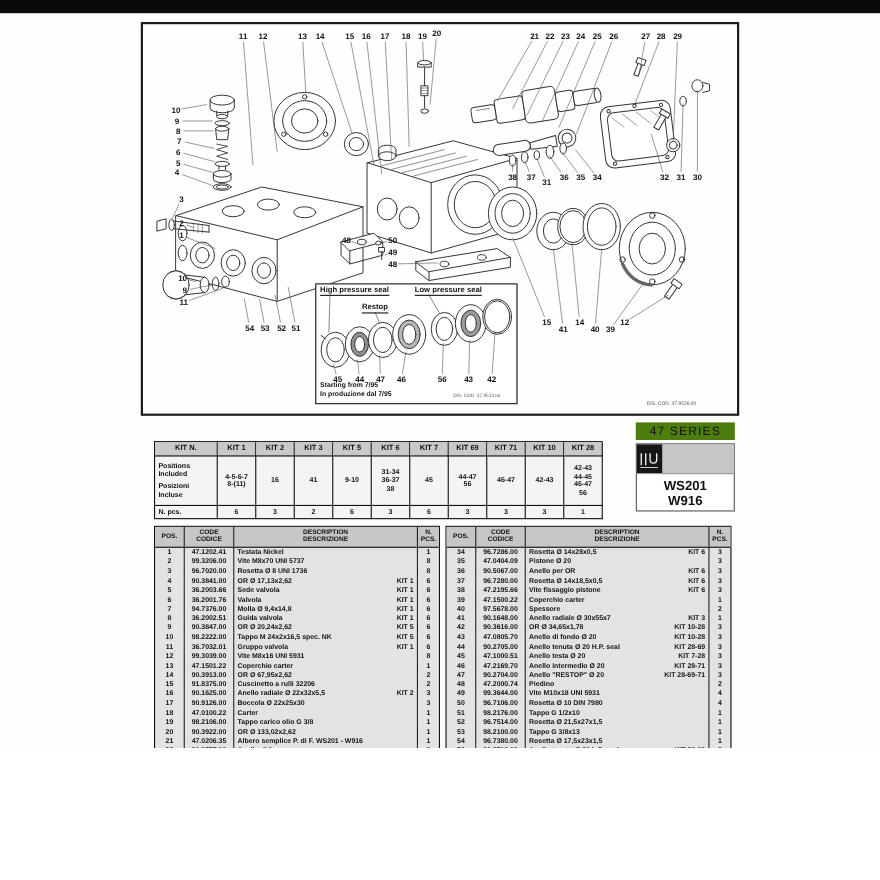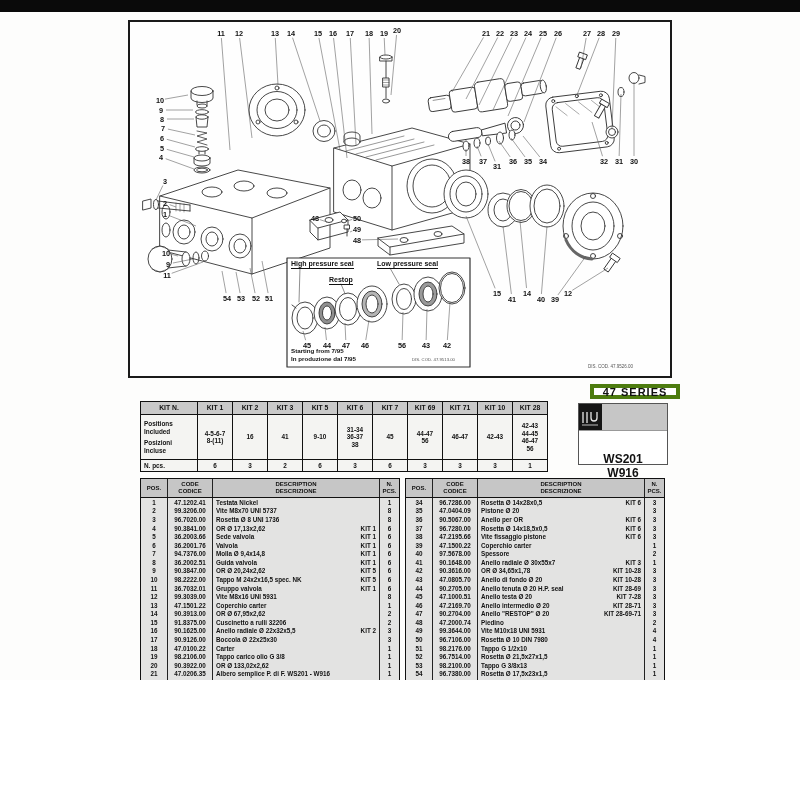--- a/index.html
+++ b/index.html
@@ -6,28 +6,28 @@
   .stage{position:relative;width:800px;height:680px;background:#fdfdfc;overflow:hidden;
          font-family:"Liberation Sans",sans-serif;color:#111;}
   .bar{position:absolute;background:#0a0a0a;}
   
   .diagram-box{position:absolute;left:128px;top:20px;width:544px;height:358px;
                border:2px solid #1a1a1a;background:#fefefe;box-sizing:border-box;}
   .ov{position:absolute;font-weight:bold;color:#111;white-space:nowrap;}
   .ul{border-bottom:1px solid #111;padding-bottom:1px;}
   .code-txt{font-weight:normal;color:#555;}
   
-  .series-box{position:absolute;left:578px;top:384px;width:90px;height:15px;border:4px solid #4d7c0f;
+  .series-box{position:absolute;left:578px;top:384px;width:90px;height:15px;border:8px solid #4d7c0f;
               background:#fff;display:flex;align-items:center;justify-content:center;
-              font-size:11px;font-weight:bold;letter-spacing:1px;box-sizing:border-box;margin-left:12px;}
+              font-size:11px;font-weight:normal;letter-spacing:1px;box-sizing:border-box;}
   .model-box{position:absolute;left:578px;top:403px;width:90px;height:62px;border:1px solid #555;
              background:#fff;box-sizing:border-box;}
   .model-strip{height:26px;background:#c6c6c6;border-bottom:1px solid #999;display:flex;}
   .logo-sq{width:23px;height:26px;background:#161616;}
-  .model-names{text-align:center;font-size:12px;font-weight:bold;line-height:14px;padding-top:21px;}
+  .model-names{text-align:center;font-size:12px;font-weight:bold;line-height:14px;padding-top:3px;}
   
   .kitgrid{position:absolute;left:140px;top:401px;display:grid;
            grid-template-columns:57px repeat(10,35px);grid-template-rows:13px 45px 12px;
            border-top:1px solid #111;border-left:1px solid #111;background:#f4f4f2;font-weight:bold;}
   .kc{border-right:1px solid #111;border-bottom:1px solid #111;font-size:6.4px;line-height:7.5px;
       display:flex;flex-direction:column;align-items:center;justify-content:center;text-align:center;}
   .kc.hd{background:#c9c9c9;font-size:6.8px;}
   .kc.lbl{align-items:flex-start;text-align:left;padding-left:3px;justify-content:center;box-sizing:border-box;}
   .kc.lbl .grp{margin:2px 0;}
   

